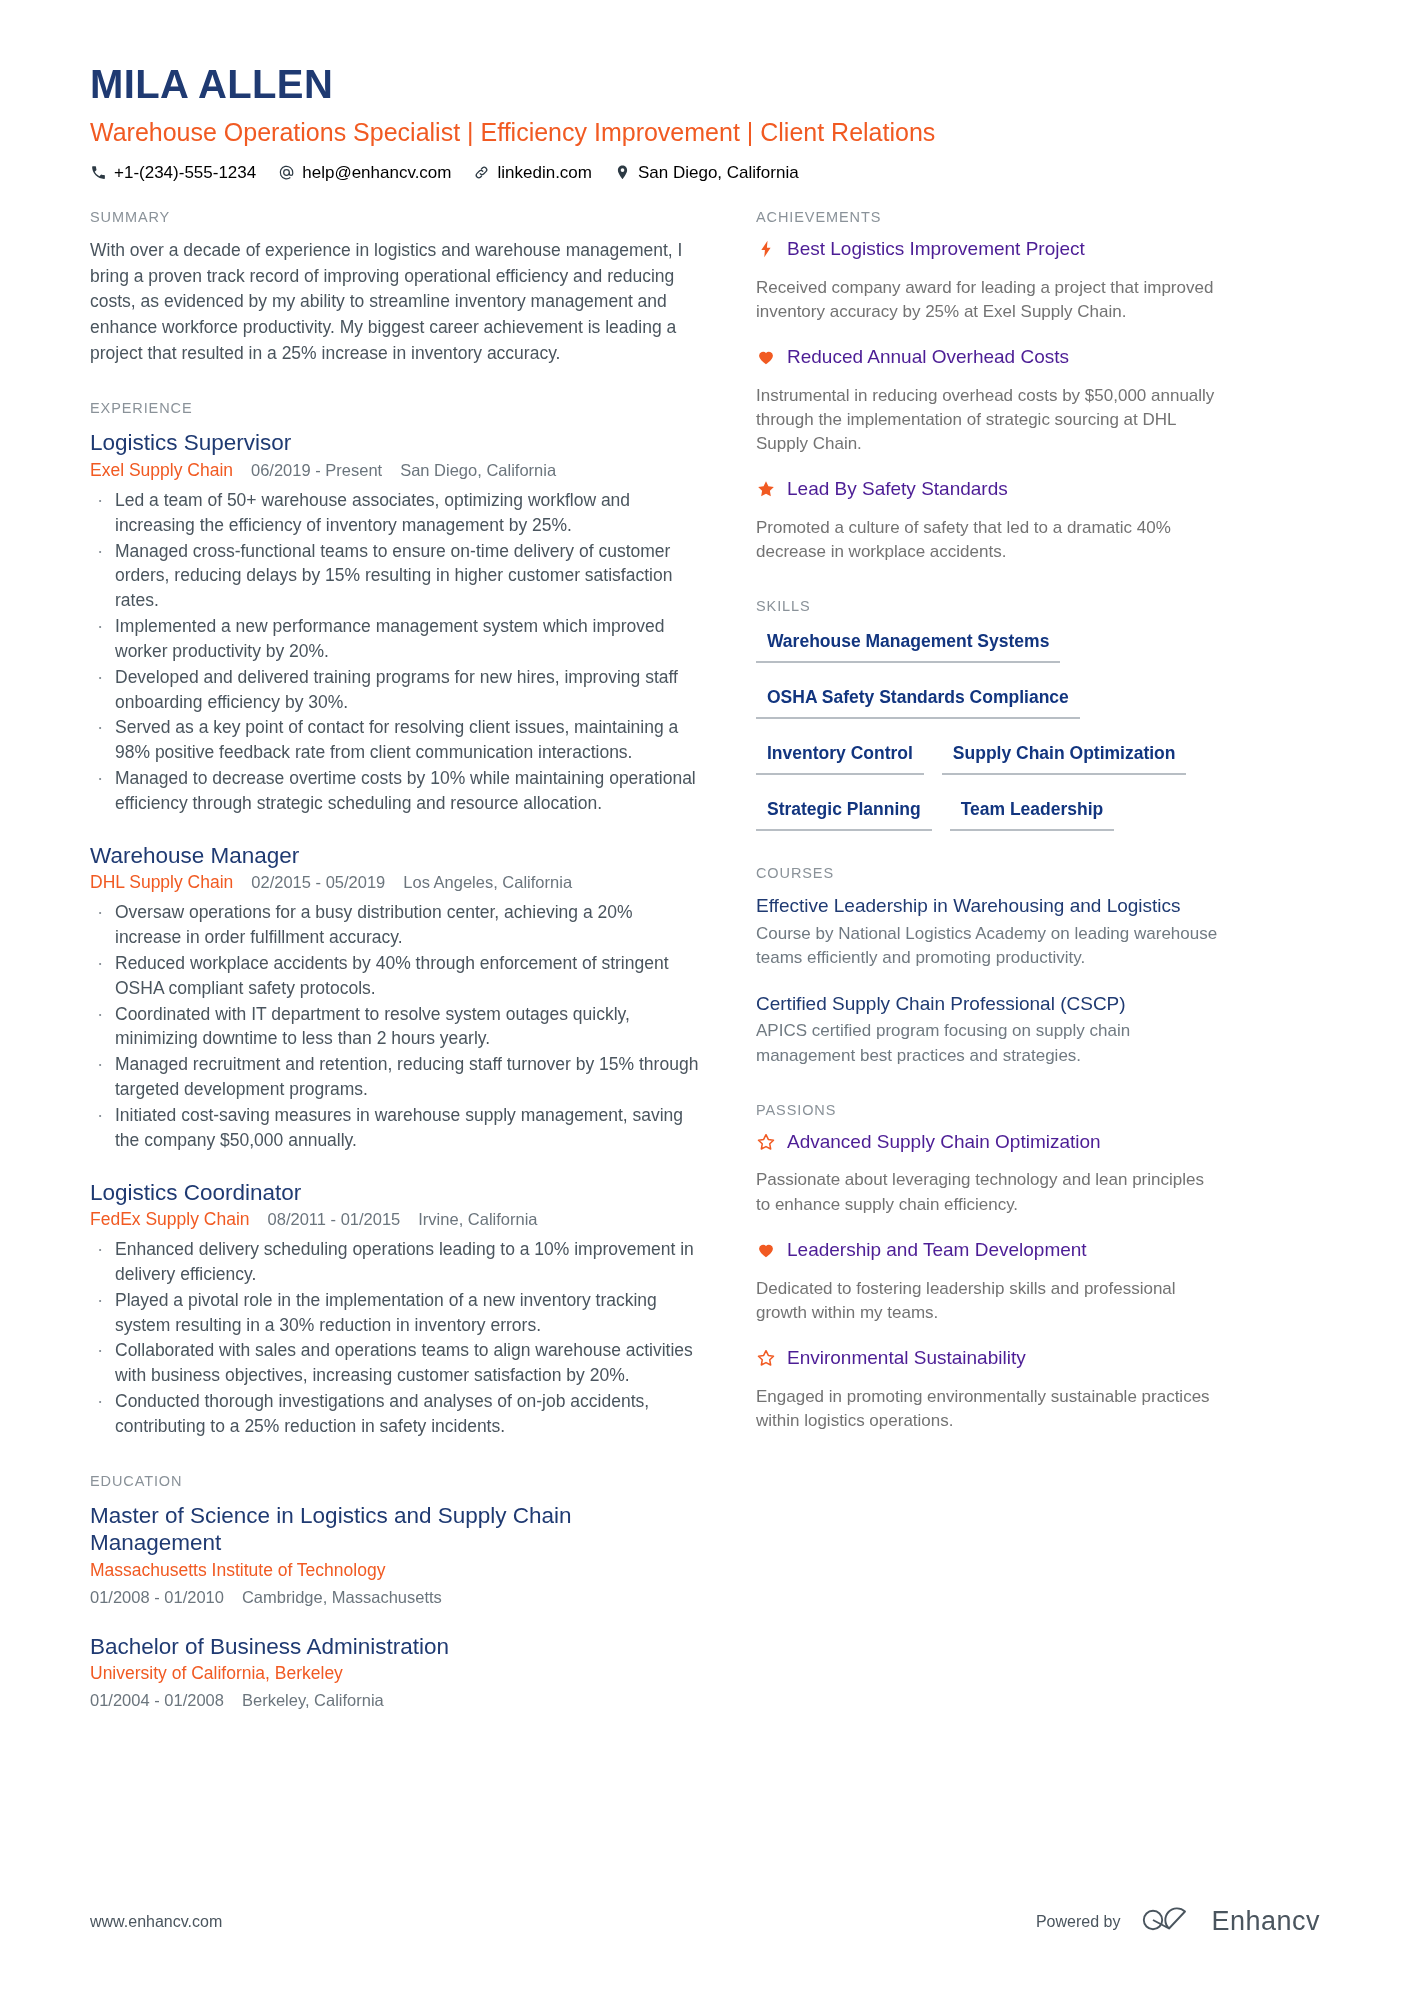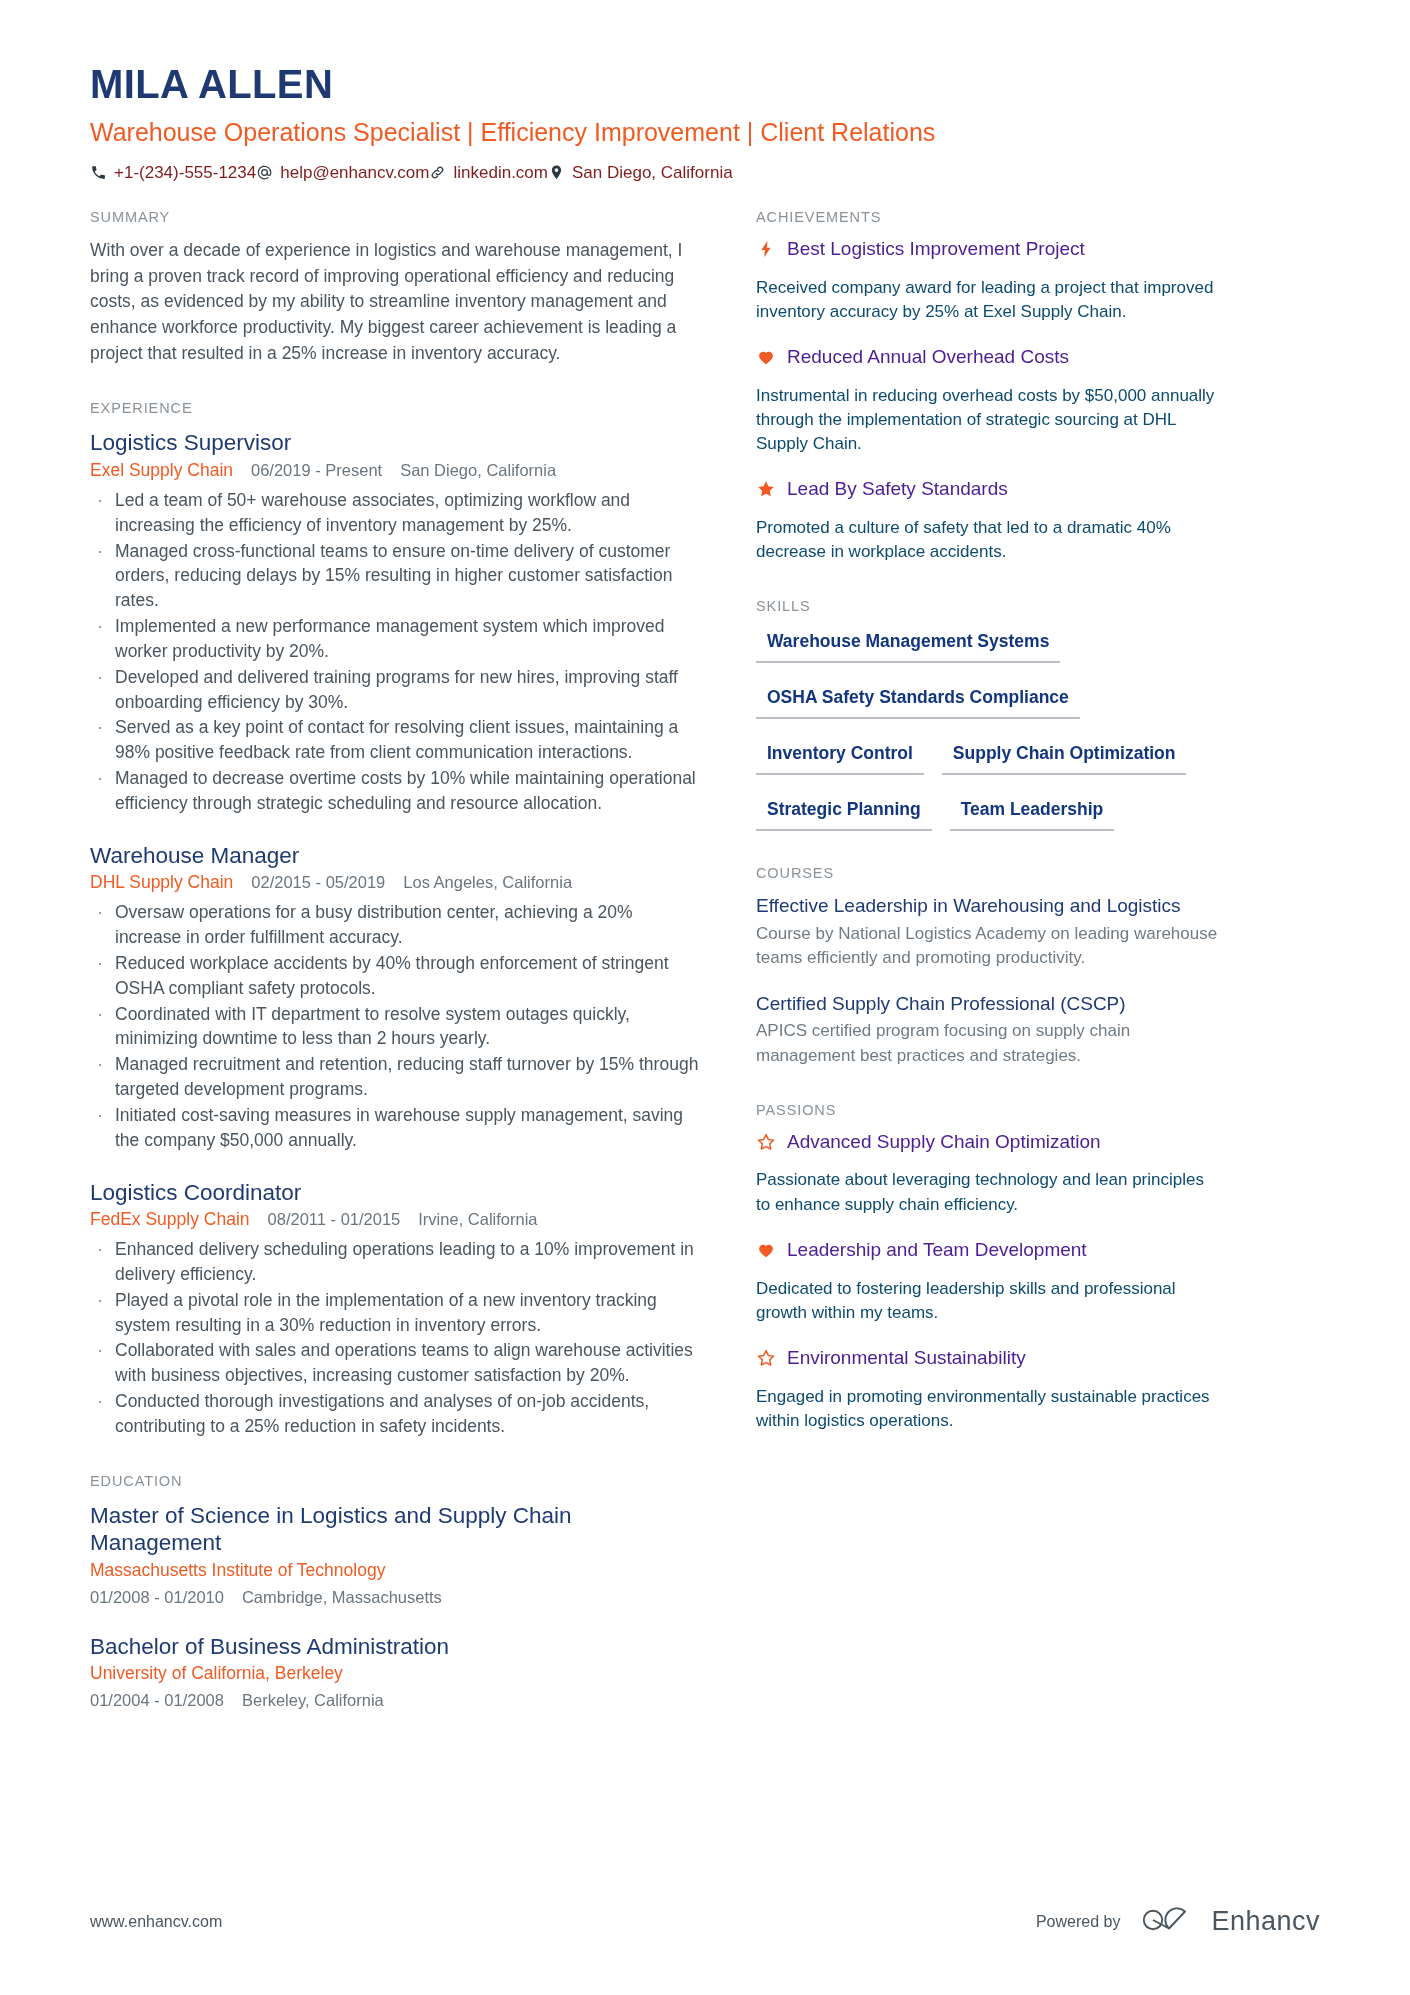--- a/index.html
+++ b/index.html
@@ -29,23 +29,24 @@
     font-size: 25px;
     color: #f15a22;
     margin-top: 10px;
     line-height: 1.2;
     font-weight: 400;
   }
   .contact-row {
     display: flex;
     flex-wrap: wrap;
     align-items: center;
+    gap: 22px;
     margin-top: 16px;
     font-size: 17px;
-    color: #7f1d1d;
+    color: #000000;
   }
   .contact-item { display: flex; align-items: center; gap: 7px; white-space: nowrap; }
   .contact-item svg { display:block; }
   .cicon { color:#2d3a44; display:flex; align-items:center; }
 
   
   .columns {
     display: flex;
     padding: 0 90px;
     margin-top: 26px;
@@ -125,21 +126,21 @@
     color: #f15a22;
   }
   .ach-title {
     font-size: 19px;
     color: #4c1d95;
     line-height: 1.2;
   }
   .ach-desc {
     font-size: 17px;
     line-height: 1.42;
-    color: #0c4a6e;
+    color: #737373;
     margin-top: 15px;
   }
 
   
   .skills-wrap {
     display: flex;
     flex-wrap: wrap;
     gap: 20px 18px;
   }
   .skill {

